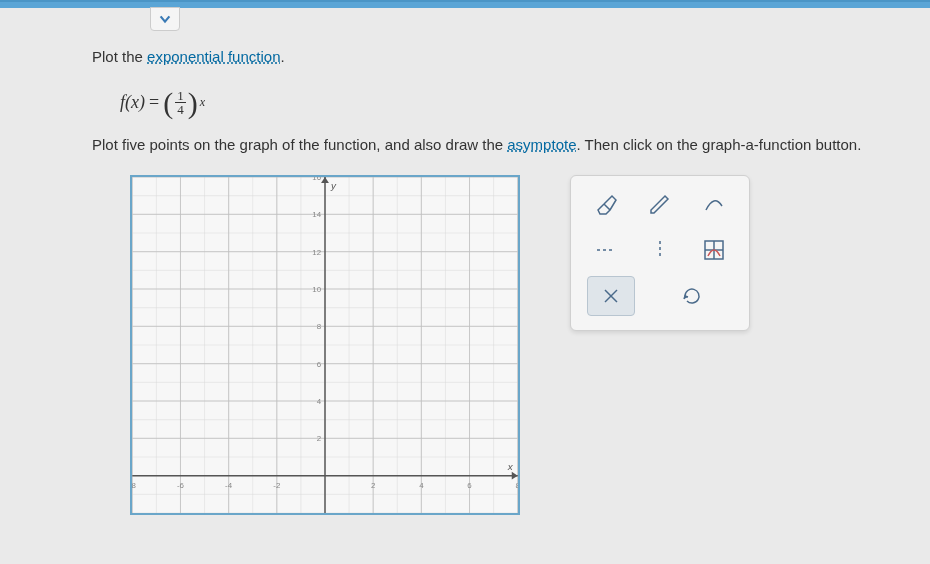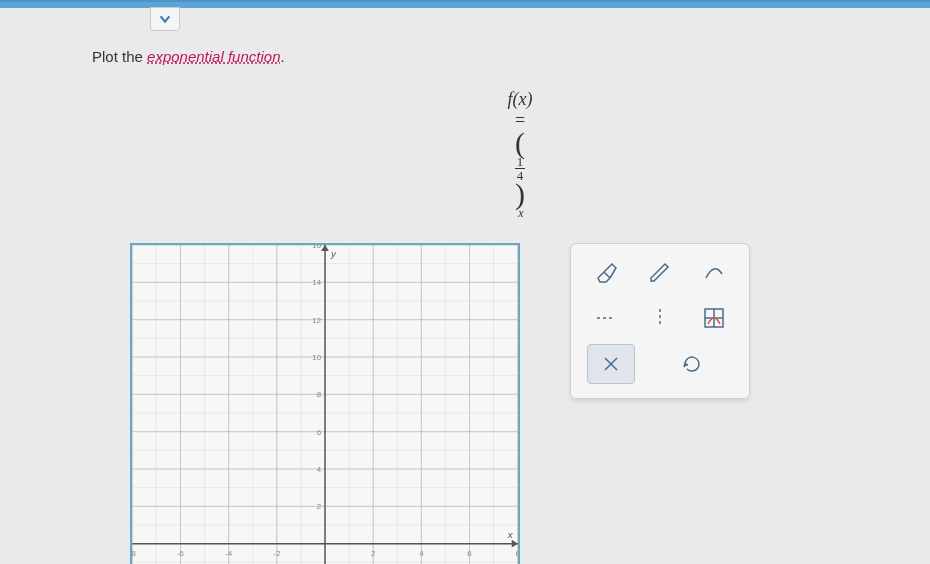--- a/index.html
+++ b/index.html
@@ -33,33 +33,31 @@
     .dropdown-tab svg { width: 14px; height: 14px; }
     .content {
       padding: 40px 10px 10px 92px;
       color: #333;
       font-size: 15px;
     }
     .instruction-line {
       margin-bottom: 18px;
     }
     .link {
-      color: #be185d;
+      color: #0369a1;
       text-decoration: underline dotted;
       cursor: pointer;
-      font-style: italic;
     }
     .equation {
       font-family: 'Times New Roman', serif;
       font-style: italic;
       font-size: 18px;
       margin: 24px 0 20px 28px;
       display: flex;
       align-items: center;
-      flex-direction: column;
     }
     .frac {
       display: inline-flex;
       flex-direction: column;
       align-items: center;
       font-style: normal;
       font-size: 13px;
       margin: 0 2px;
       line-height: 1;
     }
@@ -131,20 +129,23 @@
     <span style="font-style:normal;margin:0 4px;">=</span>
     <span class="paren">(</span>
     <span class="frac">
       <span class="num">1</span>
       <span class="den">4</span>
     </span>
     <span class="paren">)</span>
     <span class="sup">x</span>
   </div>
 
+  <div class="instruction-line">
+    <span>Plot five points on the graph of the function, and also draw the </span><span class="link">asymptote</span><span>. Then click on the graph-a-function button.</span>
+  </div>
 
   <div class="graph-area">
 
     <div class="graph-box">
       <svg class="graph-svg" viewBox="0 0 390 340" id="grid-svg">
           <line x1="0" y1="0" x2="0" y2="340" stroke="#d8d8d8" stroke-width="0.5"></line>
           <line x1="24.375" y1="0" x2="24.375" y2="340" stroke="#d8d8d8" stroke-width="0.5"></line>
           <line x1="48.75" y1="0" x2="48.75" y2="340" stroke="#d8d8d8" stroke-width="0.5"></line>
           <line x1="73.125" y1="0" x2="73.125" y2="340" stroke="#d8d8d8" stroke-width="0.5"></line>
           <line x1="97.5" y1="0" x2="97.5" y2="340" stroke="#d8d8d8" stroke-width="0.5"></line>

